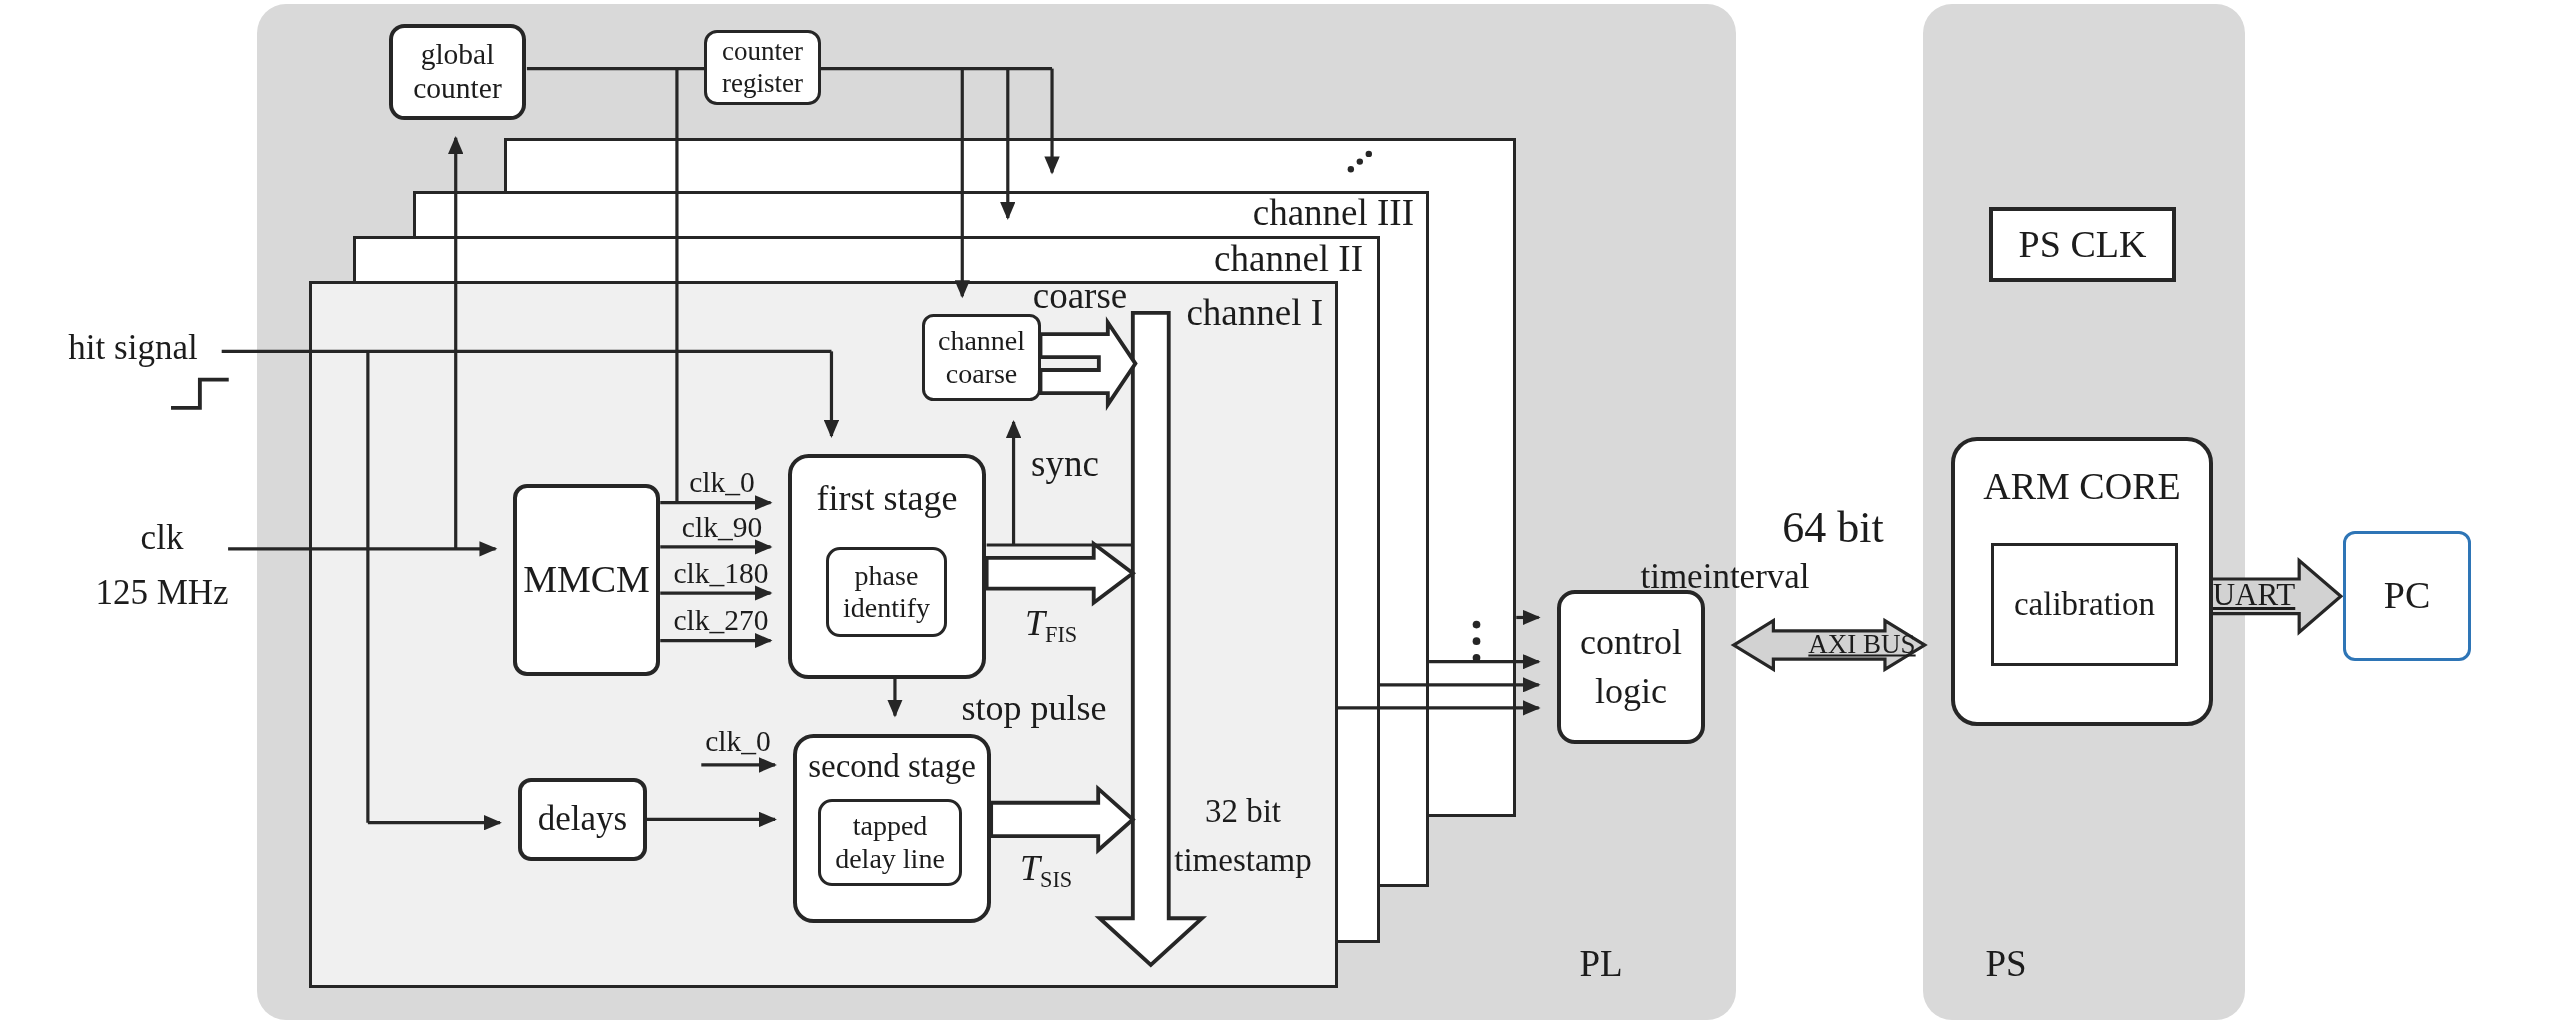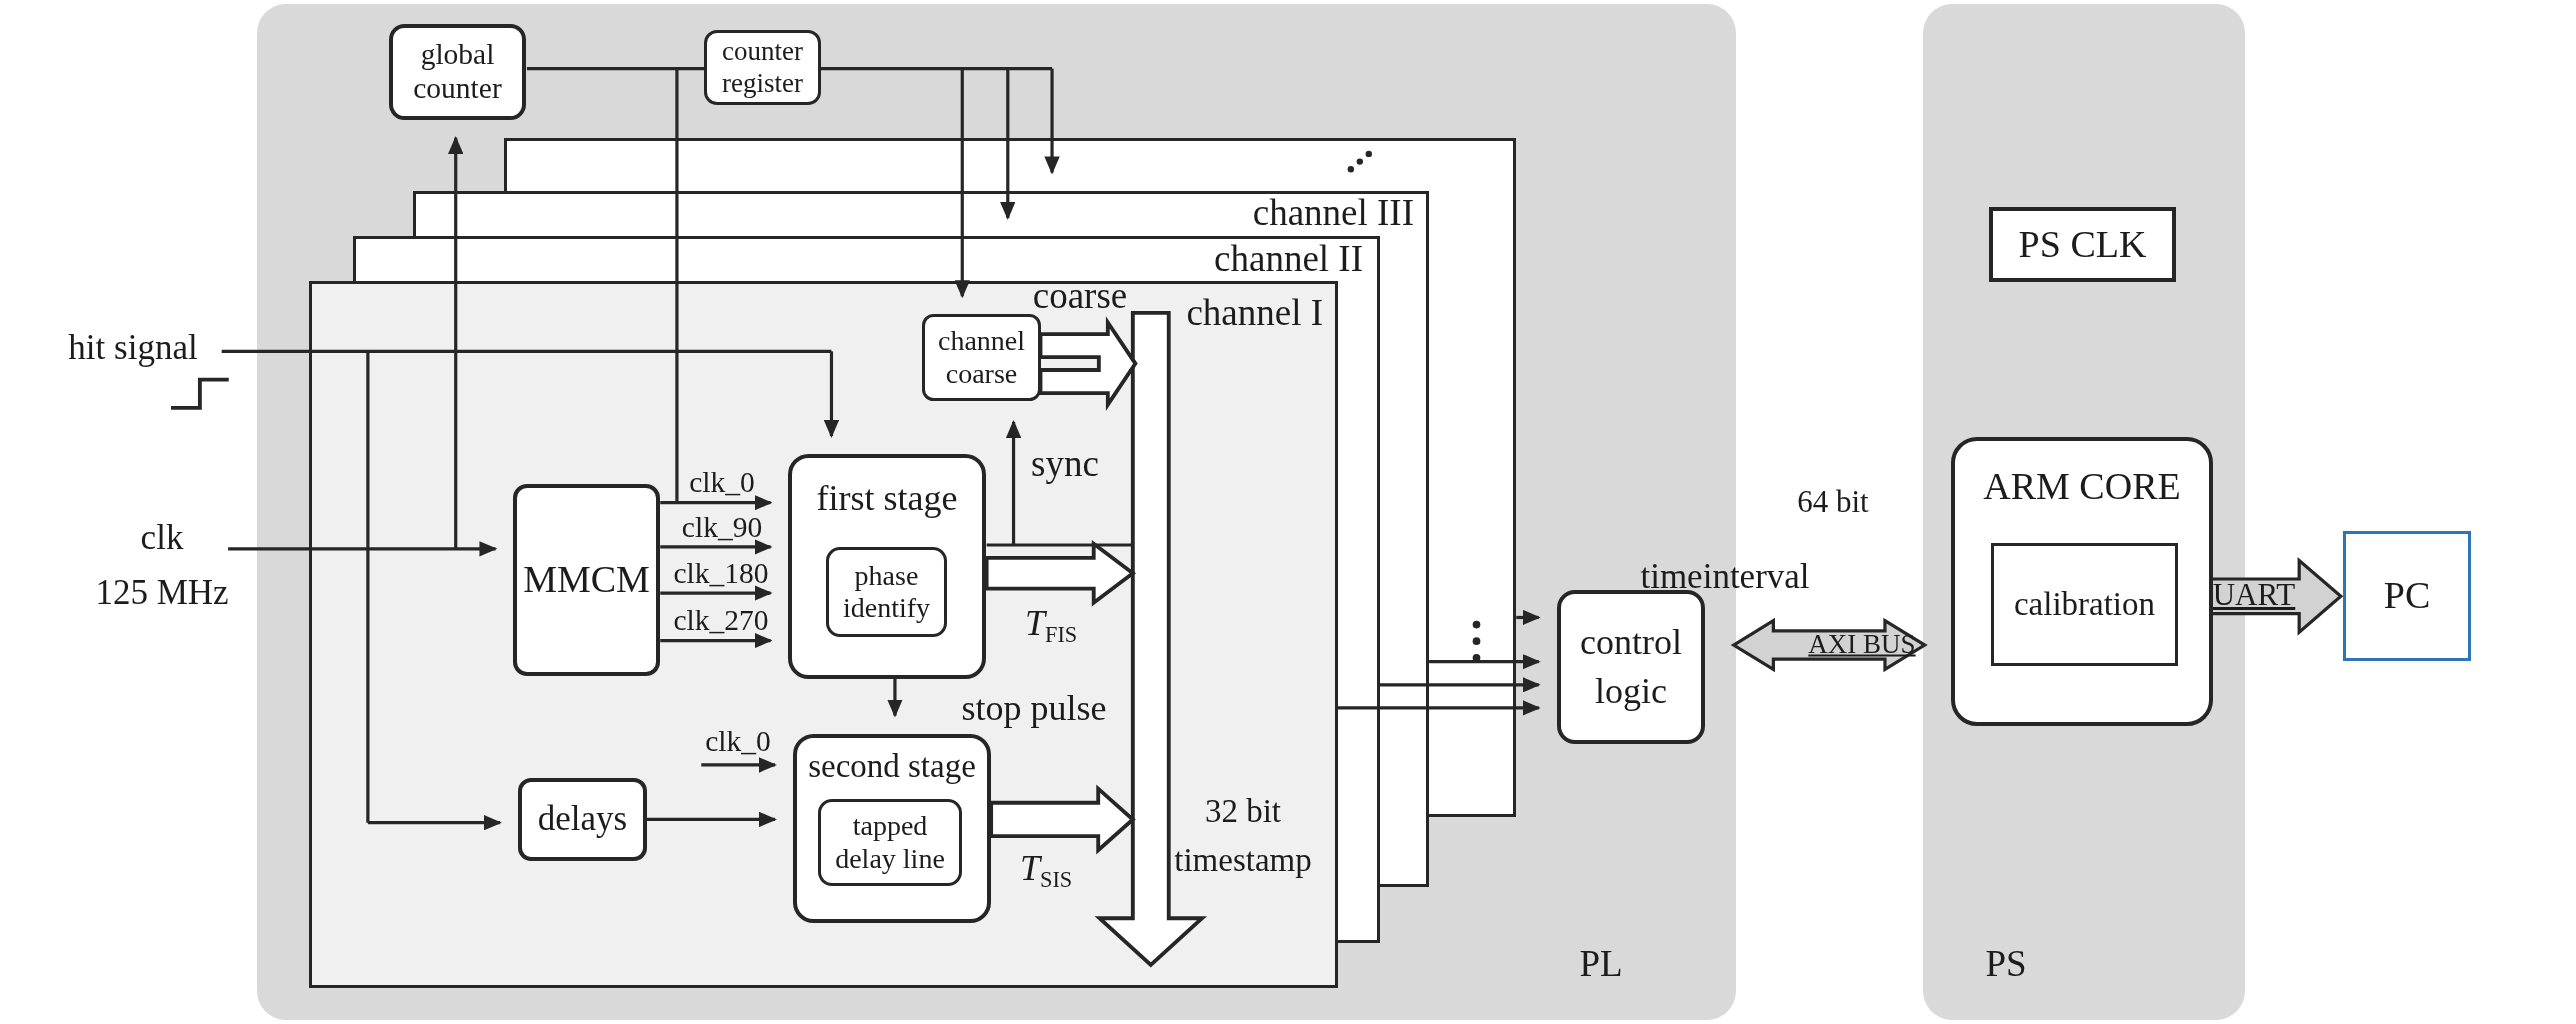--- a/index.html
+++ b/index.html
@@ -184,39 +184,39 @@
     <div class="lbl left" style="left:1025px;top:625px;font-size:36px;">
       <span class="it">T</span><span class="sub">FIS</span>
     </div>
     <div class="lbl left" style="left:1020px;top:870px;font-size:36px;">
       <span class="it">T</span><span class="sub">SIS</span>
     </div>
 
     <div class="lbl" style="left:1243px;top:811px;font-size:33px;">32 bit</div>
     <div class="lbl" style="left:1243px;top:860px;font-size:33px;">timestamp</div>
 
-    <div class="lbl" style="left:1833px;top:502px;font-size:31px;">64 bit</div>
+    <div class="lbl" style="left:1833px;top:527px;font-size:44px;">64 bit</div>
     <div class="lbl" style="left:1725px;top:577px;font-size:35px;">timeinterval</div>
     <div class="lbl u" style="left:1829px;top:644px;font-size:27px;margin-left:33px;">AXI BUS</div>
     <div class="lbl u" style="left:2250px;top:595px;font-size:31px;padding-left:8px;">UART</div>
 
     <div class="box" style="left:1557px;top:590px;width:148px;height:154px;font-size:36px;border-radius:18px;line-height:1.35;">
       <div>control</div>
       <div>logic</div>
     </div>
     <div class="box" style="left:1989px;top:207px;width:187px;height:75px;font-size:38px;border-radius:0;">
       <div>PS CLK</div>
     </div>
     <div class="box" style="left:1951px;top:437px;width:262px;height:289px;border-radius:26px;justify-content:flex-start;">
       <div style="font-size:38px;margin-top:24.4px;">ARM CORE</div>
     </div>
     <div class="box" style="left:1991px;top:543px;width:187px;height:123px;font-size:33px;border-width:3.8px;border-radius:0;">
       <div>calibration</div>
     </div>
-    <div class="box" style="left:2343px;top:531px;width:128px;height:130px;font-size:38px;border-radius:0;border:3.8px solid var(--pc-border);">
+    <div class="box" style="left:2343px;top:531px;width:128px;height:130px;font-size:38px;border-radius:12px;border:3.8px solid var(--pc-border);">
       <div>PC</div>
     </div>
 
     <div class="lbl" style="left:1601px;top:963px;font-size:37px;">PL</div>
     <div class="lbl" style="left:2006px;top:963px;font-size:37px;">PS</div>
   </div>
 
 </div>
 
 

